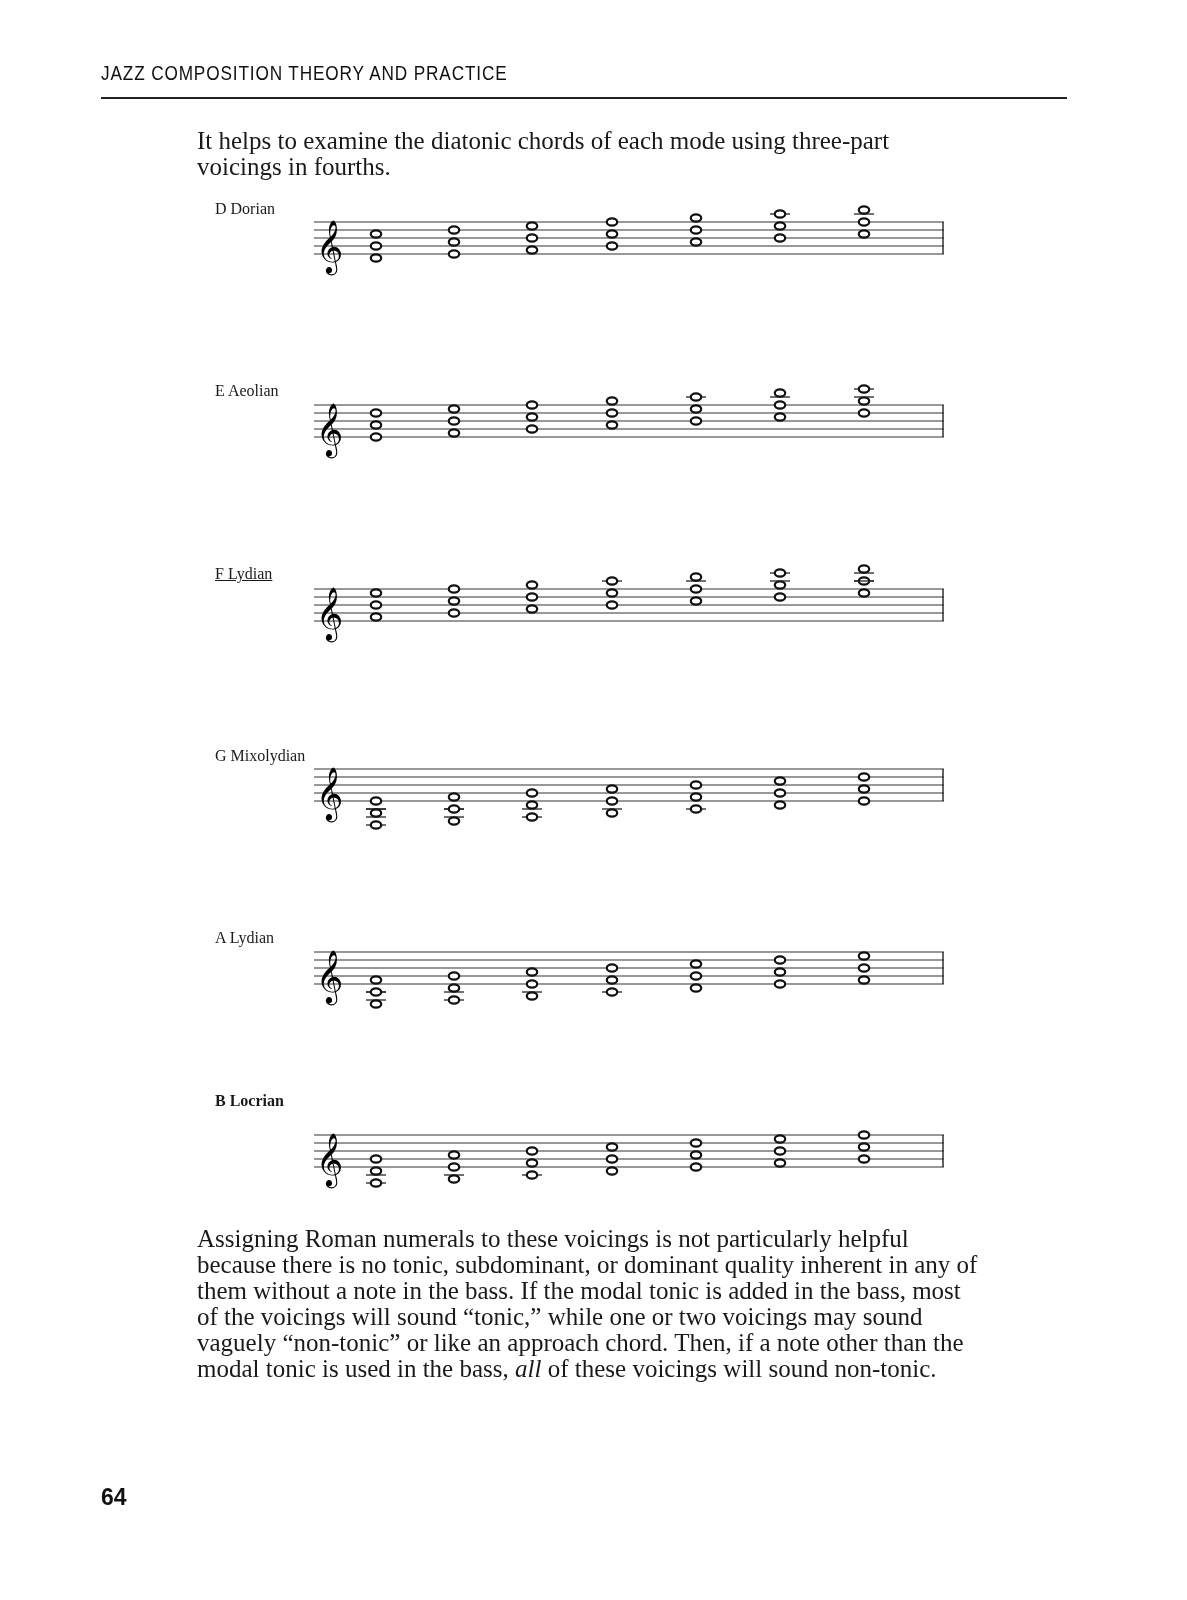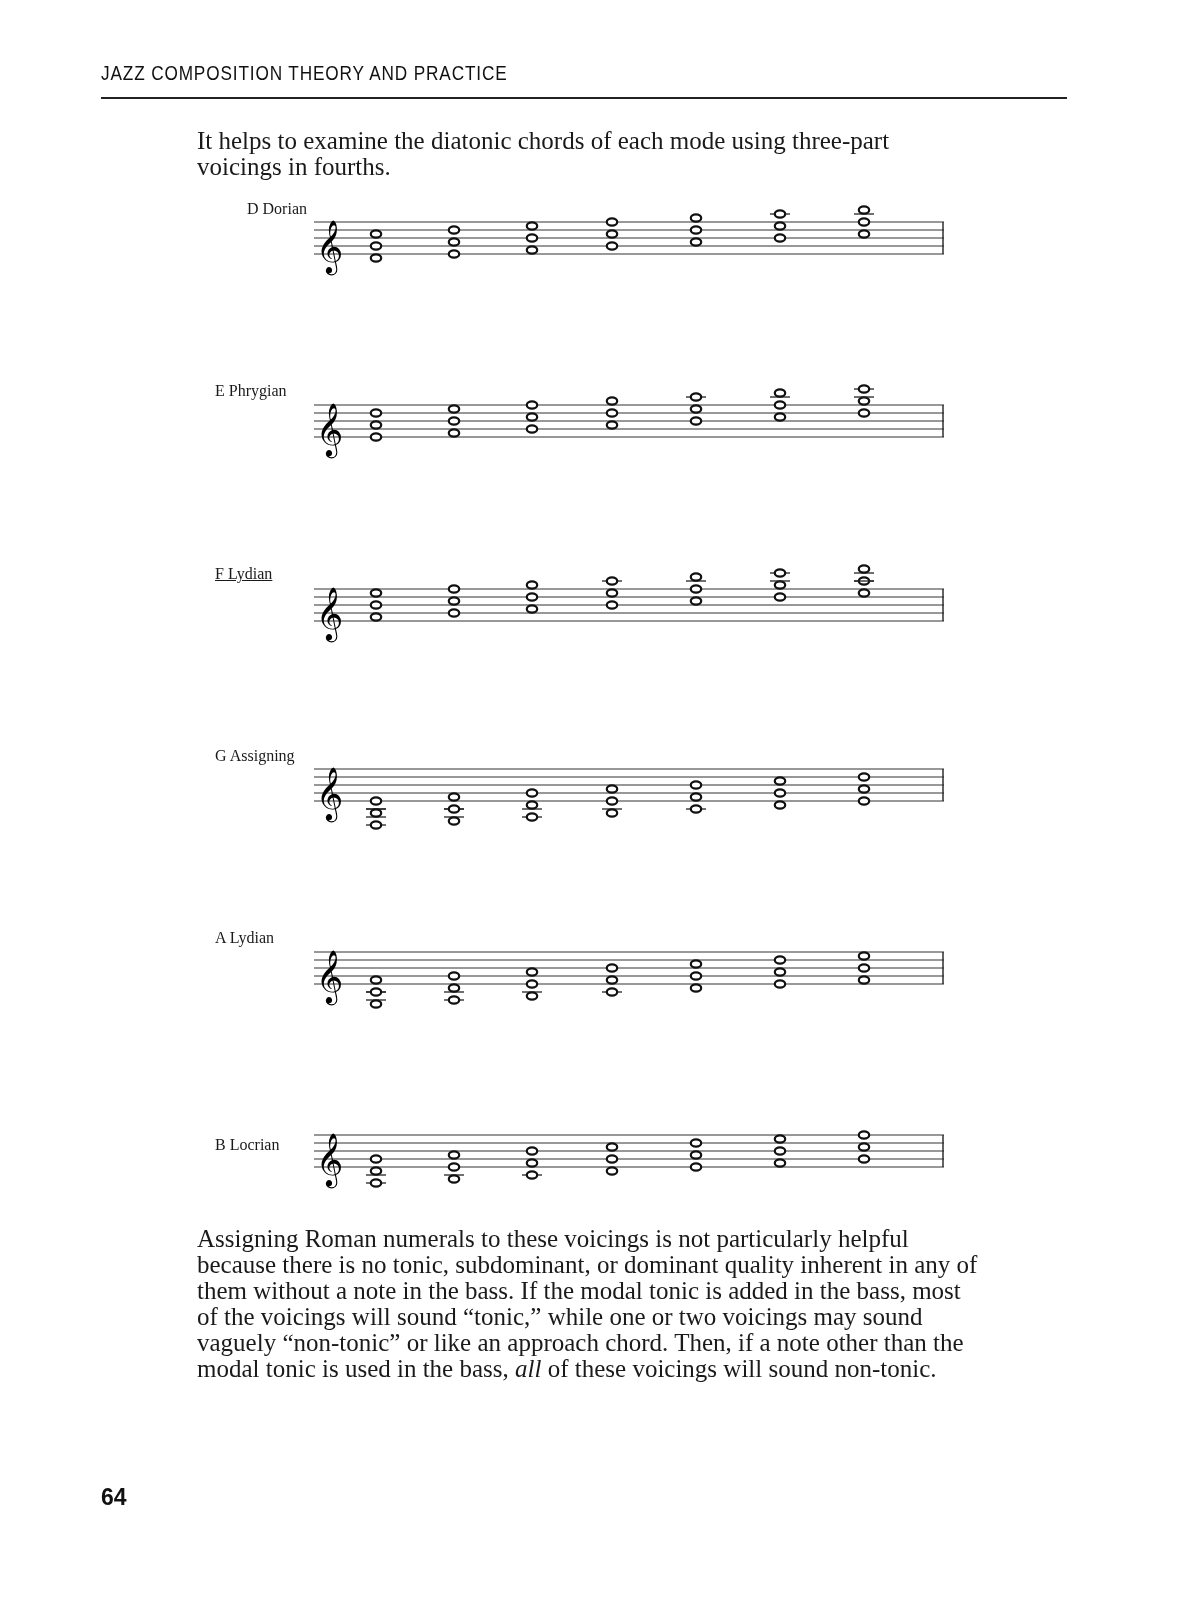--- a/index.html
+++ b/index.html
@@ -14,21 +14,21 @@
 </style>
 </head>
 <body>
 
 <div class="running-head">JAZZ COMPOSITION THEORY AND PRACTICE</div>
 <div class="head-rule"></div>
 
 <div class="para" style="top:128px;width:720px;">It helps to examine the diatonic chords of each mode using three-part voicings in fourths.</div>
 
 <div id="staves">
-    <div class="mode-label" style="top: 200px; margin-left: 32px;">D Dorian</div>
+    <div class="mode-label" style="top: 200px;">D Dorian</div>
     <svg class="staff" width="630" height="100" style="top: 192px;">
       <line x1="0" x2="630" y1="30" y2="30" stroke="#333" stroke-width="1.1"></line>
       <line x1="0" x2="630" y1="38" y2="38" stroke="#333" stroke-width="1.1"></line>
       <line x1="0" x2="630" y1="46" y2="46" stroke="#333" stroke-width="1.1"></line>
       <line x1="0" x2="630" y1="54" y2="54" stroke="#333" stroke-width="1.1"></line>
       <line x1="0" x2="630" y1="62" y2="62" stroke="#333" stroke-width="1.1"></line>
       <line x1="629" x2="629" y1="30" y2="62" stroke="#222" stroke-width="1.4"></line>
       <text x="2" y="70" font-size="46" font-family="DejaVu Sans, sans-serif">𝄞</text>
       <ellipse cx="62" cy="66" rx="5.2" ry="3.6" fill="#fff" stroke="#111" stroke-width="2.2"></ellipse>
       <ellipse cx="62" cy="54" rx="5.2" ry="3.6" fill="#fff" stroke="#111" stroke-width="2.2"></ellipse>
@@ -47,21 +47,21 @@
       <ellipse cx="382" cy="26" rx="5.2" ry="3.6" fill="#fff" stroke="#111" stroke-width="2.2"></ellipse>
       <ellipse cx="466" cy="46" rx="5.2" ry="3.6" fill="#fff" stroke="#111" stroke-width="2.2"></ellipse>
       <ellipse cx="466" cy="34" rx="5.2" ry="3.6" fill="#fff" stroke="#111" stroke-width="2.2"></ellipse>
       <line x1="456" x2="476" y1="22" y2="22" stroke="#222" stroke-width="1.3"></line>
       <ellipse cx="466" cy="22" rx="5.2" ry="3.6" fill="#fff" stroke="#111" stroke-width="2.2"></ellipse>
       <ellipse cx="550" cy="42" rx="5.2" ry="3.6" fill="#fff" stroke="#111" stroke-width="2.2"></ellipse>
       <ellipse cx="550" cy="30" rx="5.2" ry="3.6" fill="#fff" stroke="#111" stroke-width="2.2"></ellipse>
       <line x1="540" x2="560" y1="22" y2="22" stroke="#222" stroke-width="1.3"></line>
       <ellipse cx="550" cy="18" rx="5.2" ry="3.6" fill="#fff" stroke="#111" stroke-width="2.2"></ellipse>
     </svg>
-    <div class="mode-label" style="top: 382px;">E Phrygian</div>
+    <div class="mode-label" style="top: 382px;">E Aeolian</div>
     <svg class="staff" width="630" height="100" style="top: 375px;">
       <line x1="0" x2="630" y1="30" y2="30" stroke="#333" stroke-width="1.1"></line>
       <line x1="0" x2="630" y1="38" y2="38" stroke="#333" stroke-width="1.1"></line>
       <line x1="0" x2="630" y1="46" y2="46" stroke="#333" stroke-width="1.1"></line>
       <line x1="0" x2="630" y1="54" y2="54" stroke="#333" stroke-width="1.1"></line>
       <line x1="0" x2="630" y1="62" y2="62" stroke="#333" stroke-width="1.1"></line>
       <line x1="629" x2="629" y1="30" y2="62" stroke="#222" stroke-width="1.4"></line>
       <text x="2" y="70" font-size="46" font-family="DejaVu Sans, sans-serif">𝄞</text>
       <ellipse cx="62" cy="62" rx="5.2" ry="3.6" fill="#fff" stroke="#111" stroke-width="2.2"></ellipse>
       <ellipse cx="62" cy="50" rx="5.2" ry="3.6" fill="#fff" stroke="#111" stroke-width="2.2"></ellipse>
@@ -120,21 +120,21 @@
       <line x1="456" x2="476" y1="22" y2="22" stroke="#222" stroke-width="1.3"></line>
       <line x1="456" x2="476" y1="14" y2="14" stroke="#222" stroke-width="1.3"></line>
       <ellipse cx="466" cy="14" rx="5.2" ry="3.6" fill="#fff" stroke="#111" stroke-width="2.2"></ellipse>
       <ellipse cx="550" cy="34" rx="5.2" ry="3.6" fill="#fff" stroke="#111" stroke-width="2.2"></ellipse>
       <line x1="540" x2="560" y1="22" y2="22" stroke="#222" stroke-width="1.3"></line>
       <ellipse cx="550" cy="22" rx="5.2" ry="3.6" fill="#fff" stroke="#111" stroke-width="2.2"></ellipse>
       <line x1="540" x2="560" y1="22" y2="22" stroke="#222" stroke-width="1.3"></line>
       <line x1="540" x2="560" y1="14" y2="14" stroke="#222" stroke-width="1.3"></line>
       <ellipse cx="550" cy="10" rx="5.2" ry="3.6" fill="#fff" stroke="#111" stroke-width="2.2"></ellipse>
     </svg>
-    <div class="mode-label" style="top: 747px;">G Assigning</div>
+    <div class="mode-label" style="top: 747px;">G Mixolydian</div>
     <svg class="staff" width="630" height="100" style="top: 739px;">
       <line x1="0" x2="630" y1="30" y2="30" stroke="#333" stroke-width="1.1"></line>
       <line x1="0" x2="630" y1="38" y2="38" stroke="#333" stroke-width="1.1"></line>
       <line x1="0" x2="630" y1="46" y2="46" stroke="#333" stroke-width="1.1"></line>
       <line x1="0" x2="630" y1="54" y2="54" stroke="#333" stroke-width="1.1"></line>
       <line x1="0" x2="630" y1="62" y2="62" stroke="#333" stroke-width="1.1"></line>
       <line x1="629" x2="629" y1="30" y2="62" stroke="#222" stroke-width="1.4"></line>
       <text x="2" y="70" font-size="46" font-family="DejaVu Sans, sans-serif">𝄞</text>
       <line x1="52" x2="72" y1="70" y2="70" stroke="#222" stroke-width="1.3"></line>
       <line x1="52" x2="72" y1="78" y2="78" stroke="#222" stroke-width="1.3"></line>
@@ -200,21 +200,21 @@
       <ellipse cx="382" cy="66" rx="5.2" ry="3.6" fill="#fff" stroke="#111" stroke-width="2.2"></ellipse>
       <ellipse cx="382" cy="54" rx="5.2" ry="3.6" fill="#fff" stroke="#111" stroke-width="2.2"></ellipse>
       <ellipse cx="382" cy="42" rx="5.2" ry="3.6" fill="#fff" stroke="#111" stroke-width="2.2"></ellipse>
       <ellipse cx="466" cy="62" rx="5.2" ry="3.6" fill="#fff" stroke="#111" stroke-width="2.2"></ellipse>
       <ellipse cx="466" cy="50" rx="5.2" ry="3.6" fill="#fff" stroke="#111" stroke-width="2.2"></ellipse>
       <ellipse cx="466" cy="38" rx="5.2" ry="3.6" fill="#fff" stroke="#111" stroke-width="2.2"></ellipse>
       <ellipse cx="550" cy="58" rx="5.2" ry="3.6" fill="#fff" stroke="#111" stroke-width="2.2"></ellipse>
       <ellipse cx="550" cy="46" rx="5.2" ry="3.6" fill="#fff" stroke="#111" stroke-width="2.2"></ellipse>
       <ellipse cx="550" cy="34" rx="5.2" ry="3.6" fill="#fff" stroke="#111" stroke-width="2.2"></ellipse>
     </svg>
-    <div class="mode-label" style="top: 1136px;">B Locrian</div>
+    <div class="mode-label" style="top: 1092px; font-weight: bold;">B Locrian</div>
     <svg class="staff" width="630" height="100" style="top: 1105px;">
       <line x1="0" x2="630" y1="30" y2="30" stroke="#333" stroke-width="1.1"></line>
       <line x1="0" x2="630" y1="38" y2="38" stroke="#333" stroke-width="1.1"></line>
       <line x1="0" x2="630" y1="46" y2="46" stroke="#333" stroke-width="1.1"></line>
       <line x1="0" x2="630" y1="54" y2="54" stroke="#333" stroke-width="1.1"></line>
       <line x1="0" x2="630" y1="62" y2="62" stroke="#333" stroke-width="1.1"></line>
       <line x1="629" x2="629" y1="30" y2="62" stroke="#222" stroke-width="1.4"></line>
       <text x="2" y="70" font-size="46" font-family="DejaVu Sans, sans-serif">𝄞</text>
       <line x1="52" x2="72" y1="70" y2="70" stroke="#222" stroke-width="1.3"></line>
       <line x1="52" x2="72" y1="78" y2="78" stroke="#222" stroke-width="1.3"></line>

